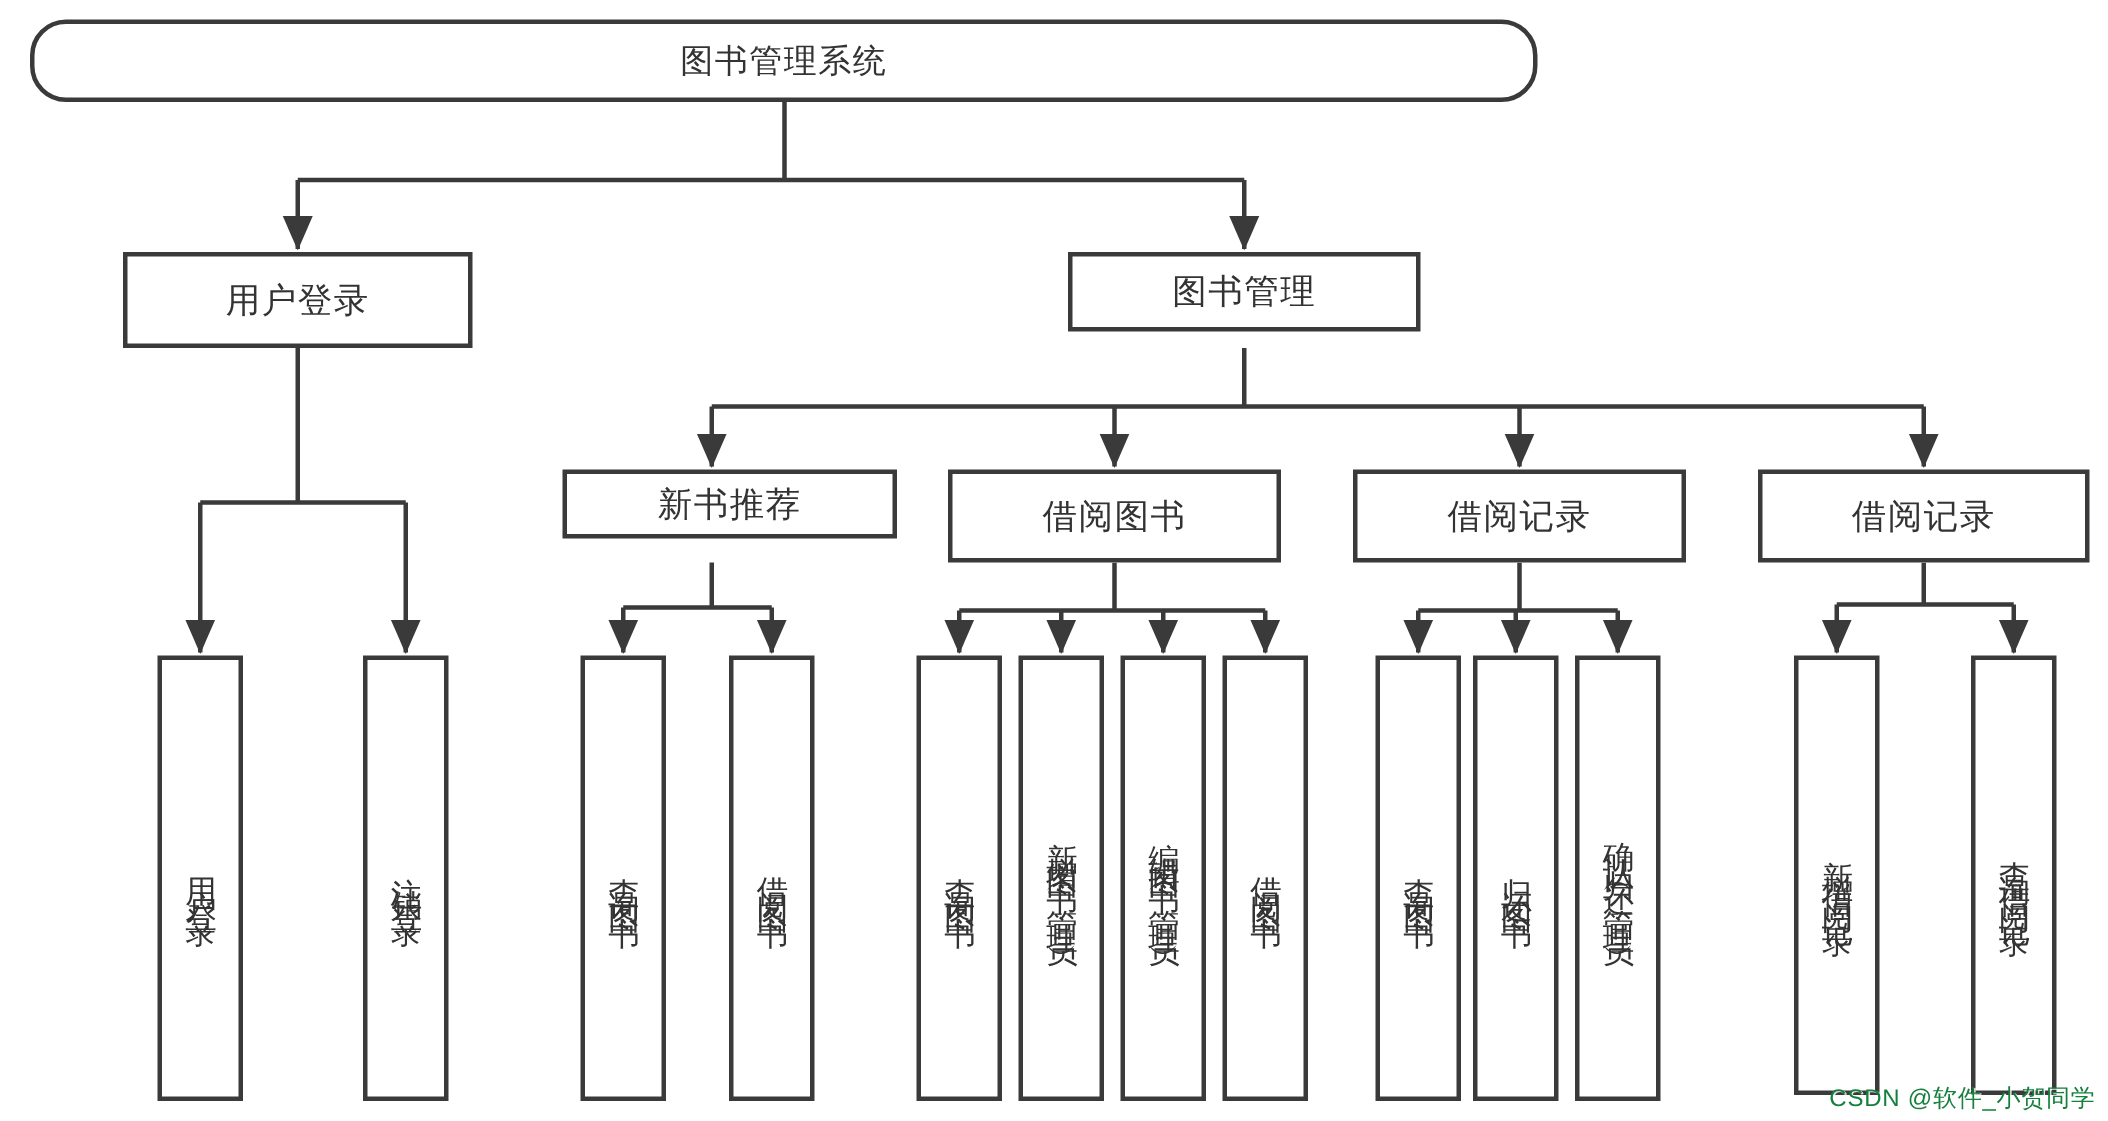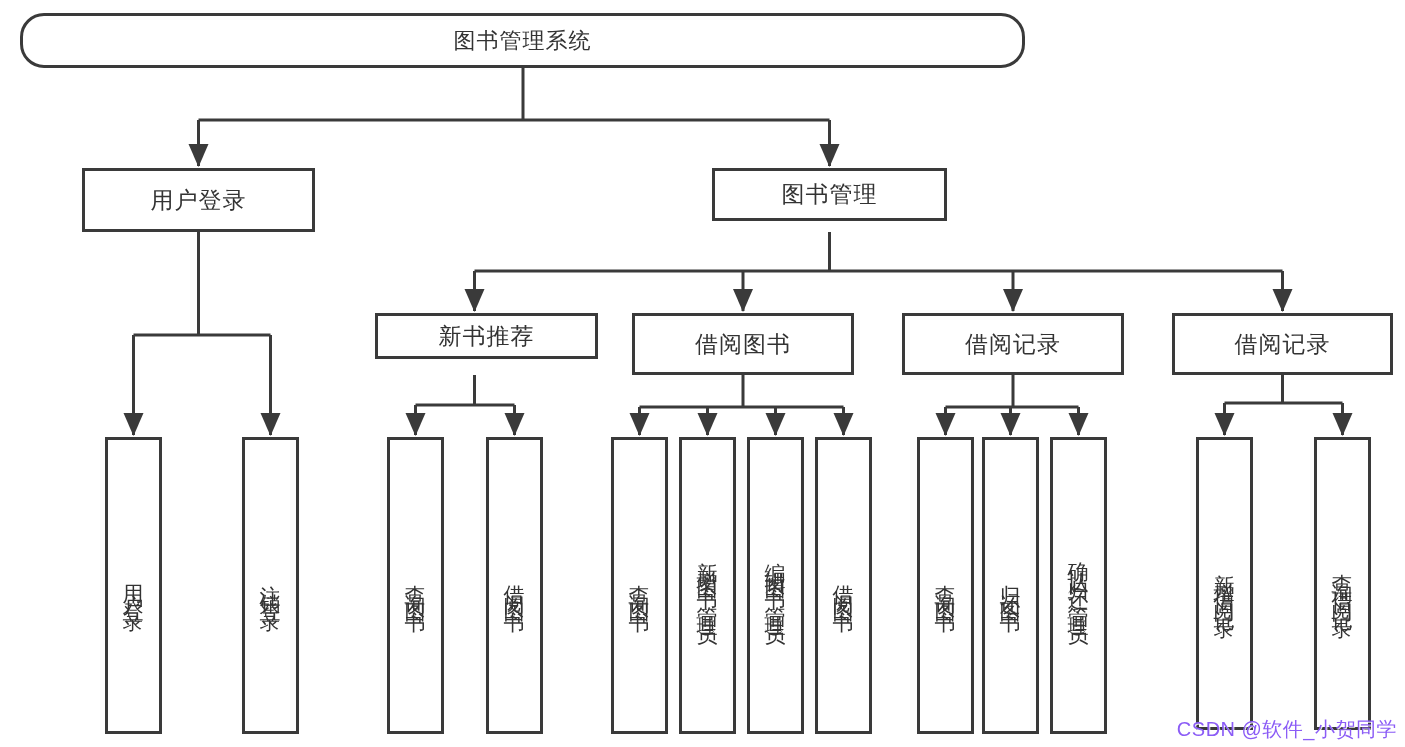--- a/index.html
+++ b/index.html
@@ -48,22 +48,22 @@
     text-orientation: mixed;
     font-size: 21px;
     letter-spacing: 9px;
     line-height: 1;
     white-space: nowrap;
   }
   .watermark {
     position: absolute;
     right: 8px;
     bottom: 4px;
-    font-size: 20px;
-    color: #8b5cf6;
+    font-size: 16px;
+    color: #15803d;
     text-shadow: 1px 1px 0 rgba(255,255,255,0.85);
     letter-spacing: 0.5px;
     white-space: nowrap;
     z-index: 5;
   }
 </style>
 </head>
 <body>
 
 <div class="canvas">

